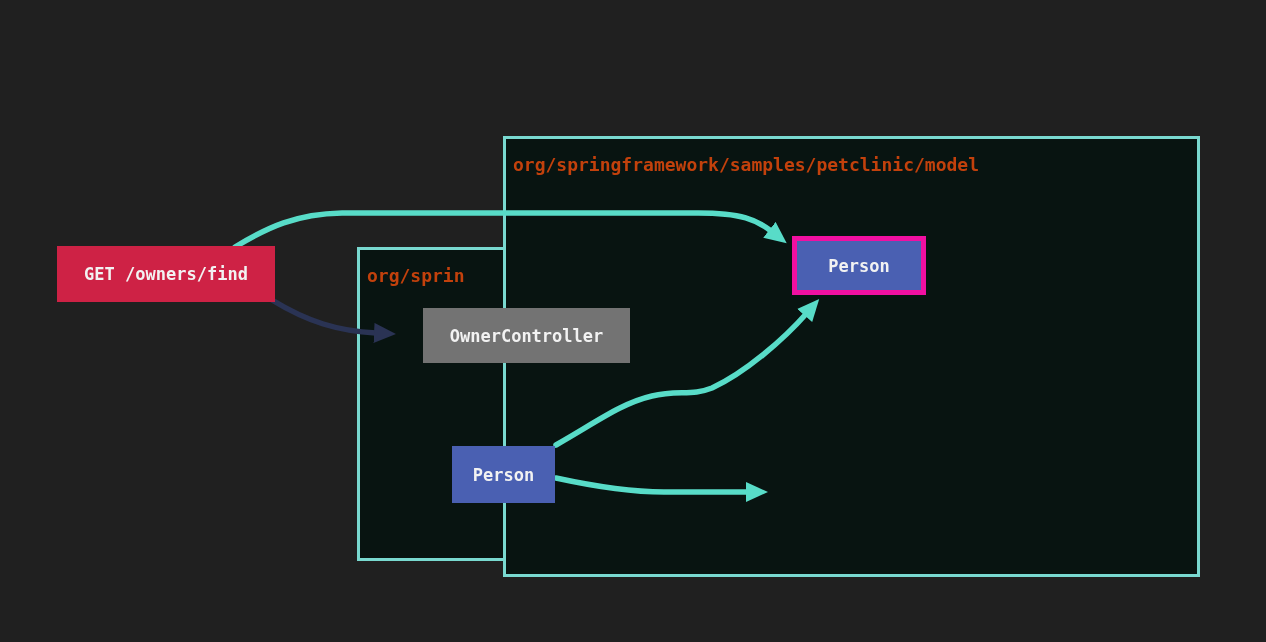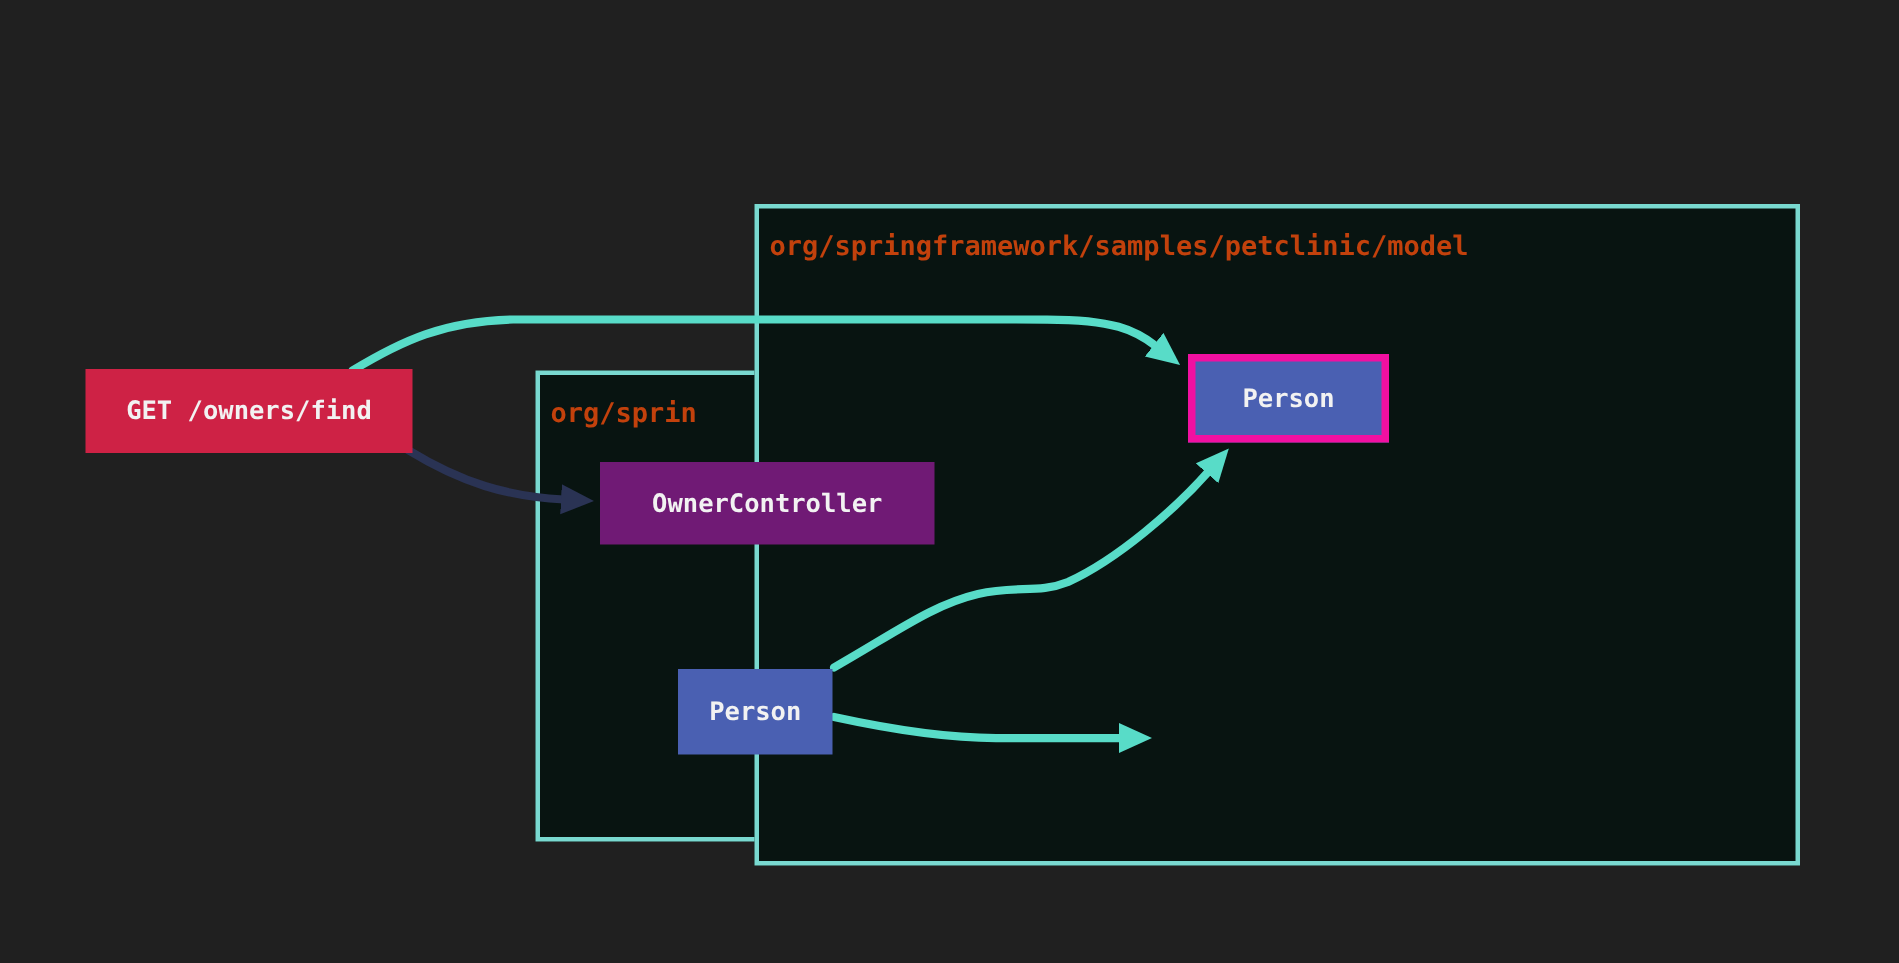--- a/index.html
+++ b/index.html
@@ -17,21 +17,21 @@
   .edges{position:absolute;left:0;top:0;z-index:3;pointer-events:none;}
   .edge{fill:none;stroke-width:5.5px;stroke-linecap:round;}
   .edge.teal{stroke:#58dcc8;}
   .edge.navy{stroke:#2a3354;}
   .node{
     position:absolute;z-index:4;display:flex;align-items:center;justify-content:center;
     font-weight:bold;font-size:17px;color:#f2f2f2;box-sizing:border-box;
     white-space:nowrap;cursor:pointer;
   }
   .node-endpoint{left:57px;top:246px;width:218px;height:56px;background:#ce2245;}
-  .node-owner-controller{left:400px;top:308px;width:223px;height:55px;background:#701a75;}
+  .node-owner-controller{left:423px;top:308px;width:207px;height:55px;background:#737373;}
   .node-owner{left:452px;top:446px;width:103px;height:57px;background:#4a60b2;}
   .node-person{left:792px;top:236px;width:134px;height:59px;background:#4a60b2;border:5px solid #f110a1;}
   .node-base-entity{left:772px;top:461px;width:160px;height:60px;background:#4a60b2;border:5px solid #f110a1;}
 </style>
 </head>
 <body>
 
 <div class="canvas">
 
   <div class="group group-owner">

